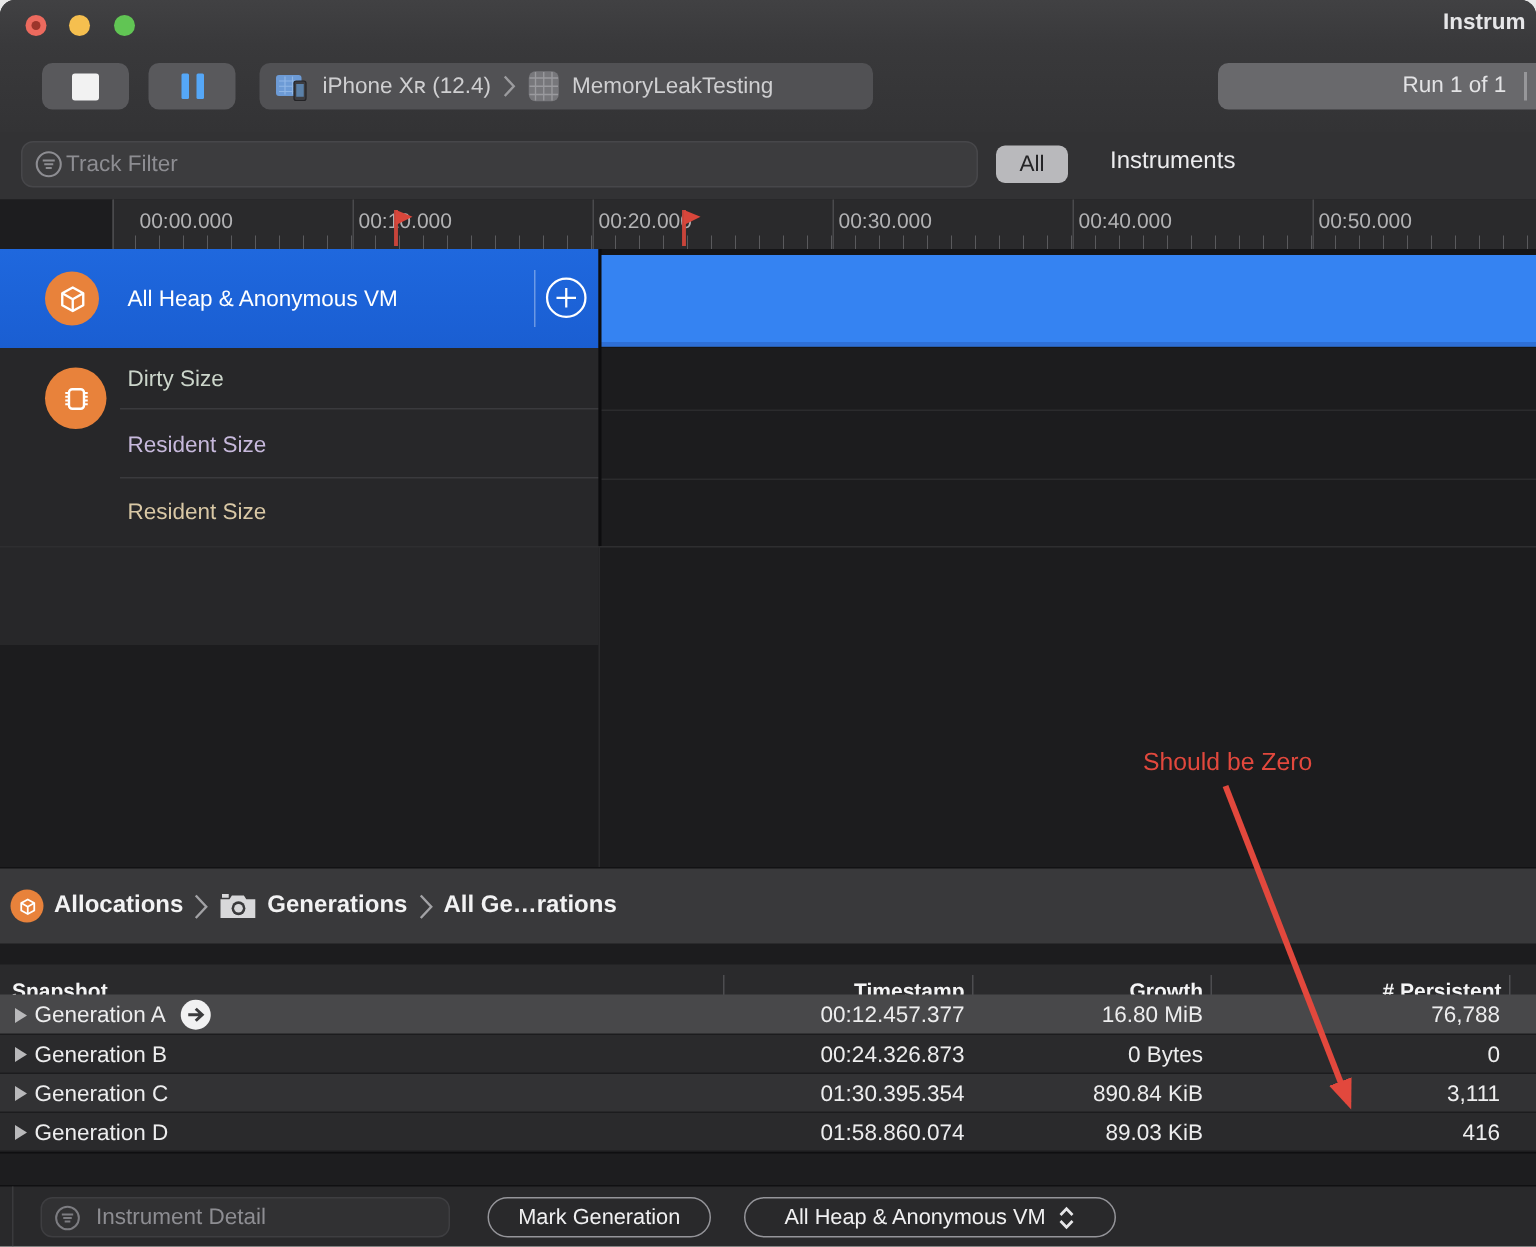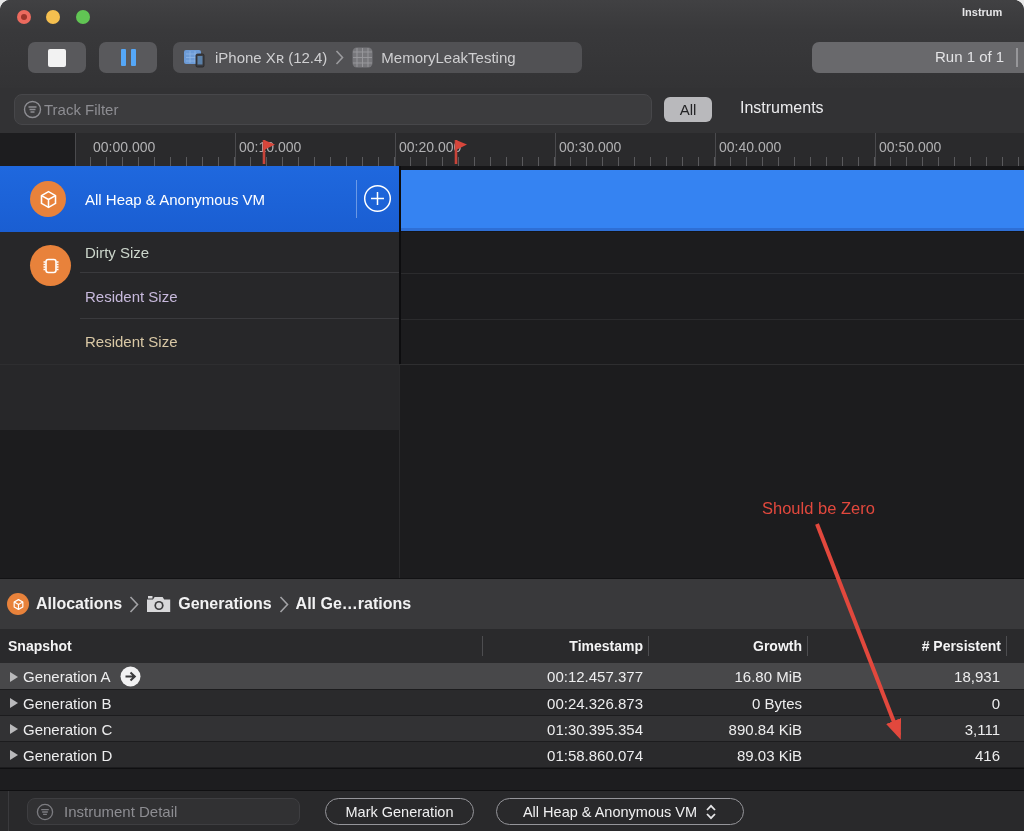--- a/index.html
+++ b/index.html
@@ -7,21 +7,21 @@
   #win{position:relative;width:1024px;height:831px;background:#1c1c1e;overflow:hidden;border-radius:10px 10px 0 0;}
   .abs{position:absolute;}
 
   
   #titlebar{left:0;top:0;width:1024px;height:30px;background:linear-gradient(#414143,#39393b);}
   .tl{position:absolute;top:10px;width:14px;height:14px;border-radius:50%;}
   .tl.red{left:17px;background:#ec6a5e;}
   .tl.red::after{content:'';position:absolute;left:4px;top:4px;width:6px;height:6px;border-radius:50%;background:#9c352b;}
   .tl.yellow{left:46px;background:#f5bf4f;}
   .tl.green{left:76px;background:#61c554;}
-  #win-title{left:962px;top:6px;font-size:11px;font-weight:600;color:#e6e6e8;white-space:nowrap;}
+  #win-title{left:962px;top:6px;font-size:15px;font-weight:600;color:#e6e6e8;white-space:nowrap;}
 
   
   #toolbar{left:0;top:30px;width:1024px;height:58px;background:linear-gradient(#39393b,#333335);}
   .tbtn{position:absolute;top:12px;height:31px;border-radius:7px;background:#59595c;display:flex;align-items:center;justify-content:center;}
   #stop-btn{left:28px;width:58px;}
   #stop-btn .sq{width:18px;height:18px;background:#f2f2f2;border-radius:2px;}
   #pause-btn{left:99px;width:58px;display:flex;gap:5px;}
   #pause-btn .bar{width:5px;height:17px;background:#55a7f7;border-radius:1px;}
   #device-pill{position:absolute;left:173px;top:12px;width:409px;height:31px;border-radius:7px;background:#515154;display:flex;align-items:center;padding-left:10px;box-sizing:border-box;gap:8px;color:#cfcfd1;font-size:15px;white-space:nowrap;}
   #run-pill{position:absolute;left:812px;top:12px;width:240px;height:31px;border-radius:7px;background:#69696c;color:#e3e3e5;font-size:15px;}
@@ -63,21 +63,21 @@
   #vdiv-b{position:absolute;left:399px;top:198px;width:1px;bottom:0;background:#2a2a2c;}
   #annotation{position:absolute;left:762px;top:333px;font-size:16.5px;}
 
   
   #crumbbar{left:0;top:578px;width:1024px;height:51px;background:#39393b;border-top:1px solid #121214;box-sizing:border-box;display:flex;align-items:center;padding-left:7px;gap:7px;}
   #crumbbar .crumb{font-size:16px;font-weight:600;color:#f2f2f3;white-space:nowrap;}
   .crumb-alloc{width:22px;height:22px;border-radius:50%;background:#e8823b;display:flex;align-items:center;justify-content:center;flex:none;}
 
   
   .tgrid{display:grid;grid-template-columns:483px 166px 159px 199px 17px;}
-  #thead{left:0;top:629px;width:1024px;height:34px;background:#2a2a2c;font-size:14px;font-weight:700;color:#f4f4f5;}
+  #thead{left:0;top:643px;width:1024px;height:34px;background:#2a2a2c;font-size:14px;font-weight:700;color:#f4f4f5;}
   #thead .hc{position:relative;display:flex;align-items:center;}
   #thead .hc.l{padding-left:8px;}
   #thead .hc.r{justify-content:flex-end;padding-right:6px;}
   #thead .hc::after{content:'';position:absolute;right:0;top:7px;bottom:7px;width:1px;background:#4d4d50;}
   #thead .hc.nodiv::after{display:none;}
   #tbody{left:0;top:663px;width:1024px;height:105px;}
   .trow{height:26px;align-items:center;font-size:15px;color:#ededee;box-shadow:inset 0 -1px #1c1c1e;}
   .trow.r0{height:27px;background:#48484a;}
   .trow.r1{background:#2a2a2c;}
   .trow.r2{background:#323234;}
@@ -264,21 +264,21 @@
         <span class="genname">Generation A</span>
         <span class="focus-badge">
           <svg width="21" height="21" viewBox="0 0 21 21">
             <circle cx="10.5" cy="10.5" r="10" fill="#f1f1f2"></circle>
             <path d="M5.5 10.5 H14 M10.5 6.5 L14.8 10.5 L10.5 14.5" stroke="#3a3a3c" stroke-width="2" fill="none"></path>
           </svg>
         </span>
       </div>
       <div class="cell-num">00:12.457.377</div>
       <div class="cell-num">16.80 MiB</div>
-      <div class="cell-last">18,931</div>
+      <div class="cell-last">76,788</div>
       <div></div>
     </div>
     <div class="trow tgrid r1">
       <div class="cell-snap">
         <span class="disc"></span>
         <span class="genname">Generation B</span>
       </div>
       <div class="cell-num">00:24.326.873</div>
       <div class="cell-num">0 Bytes</div>
       <div class="cell-last">0</div>

